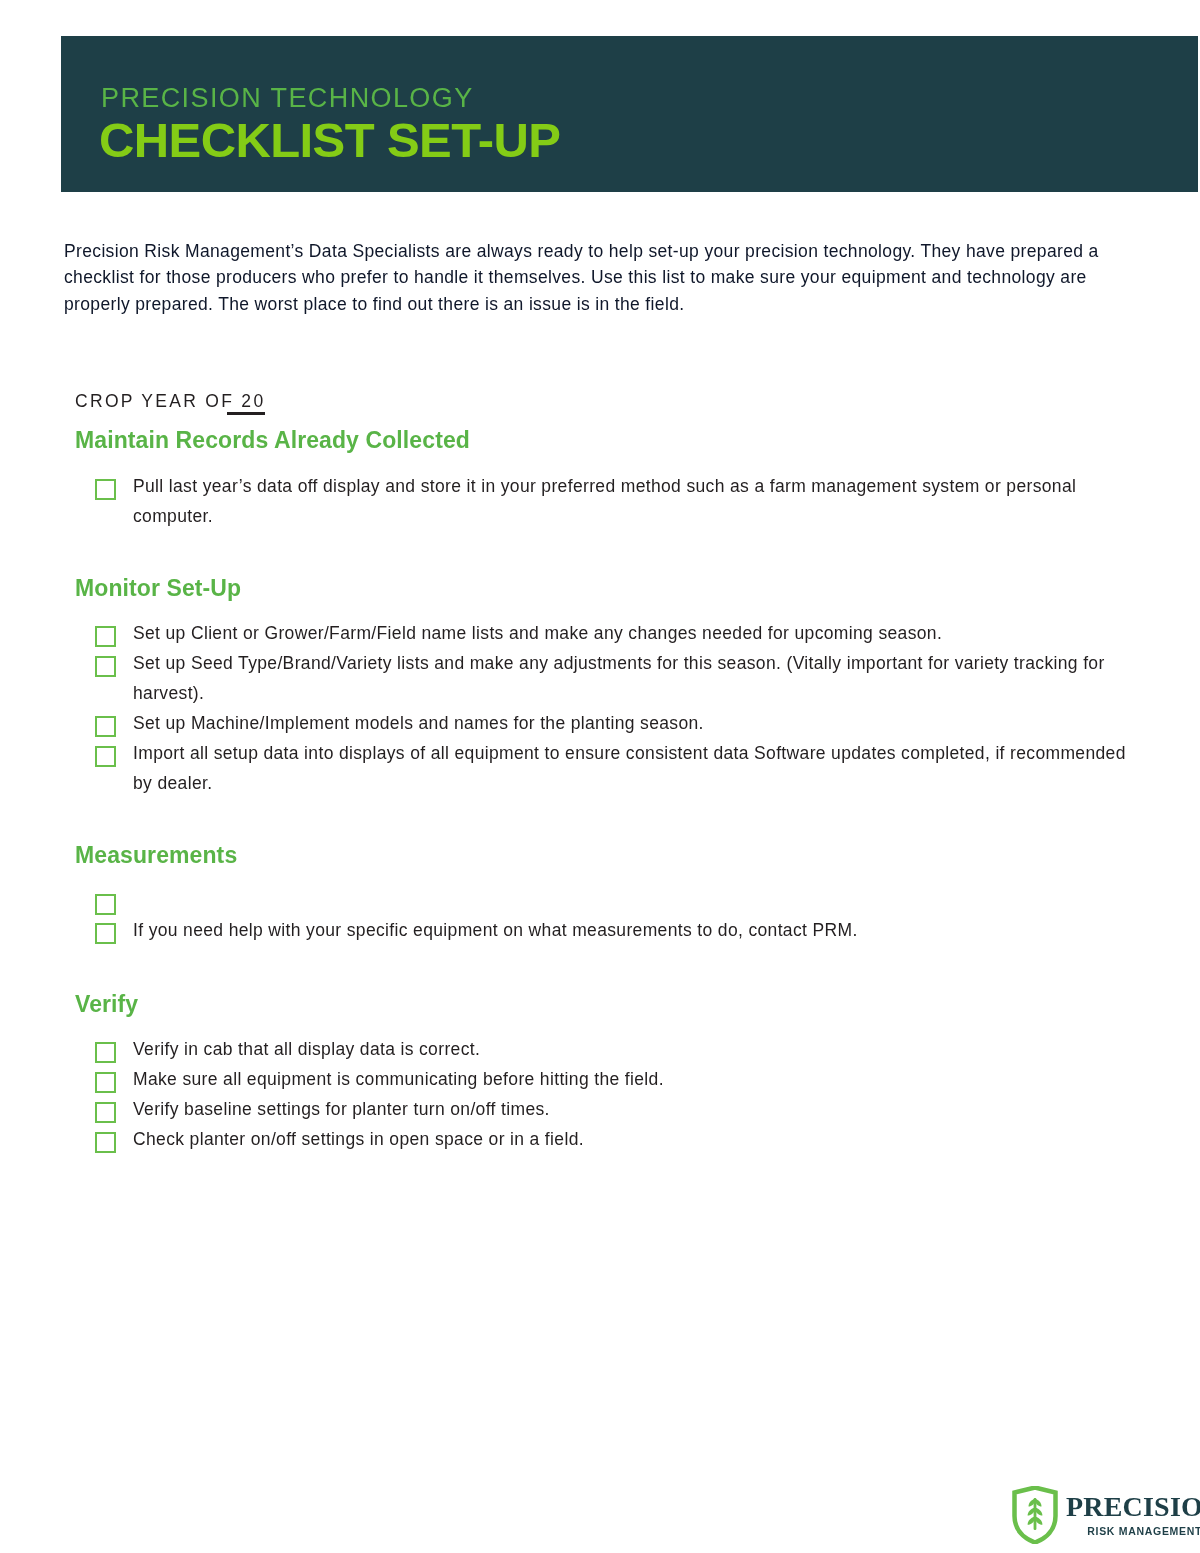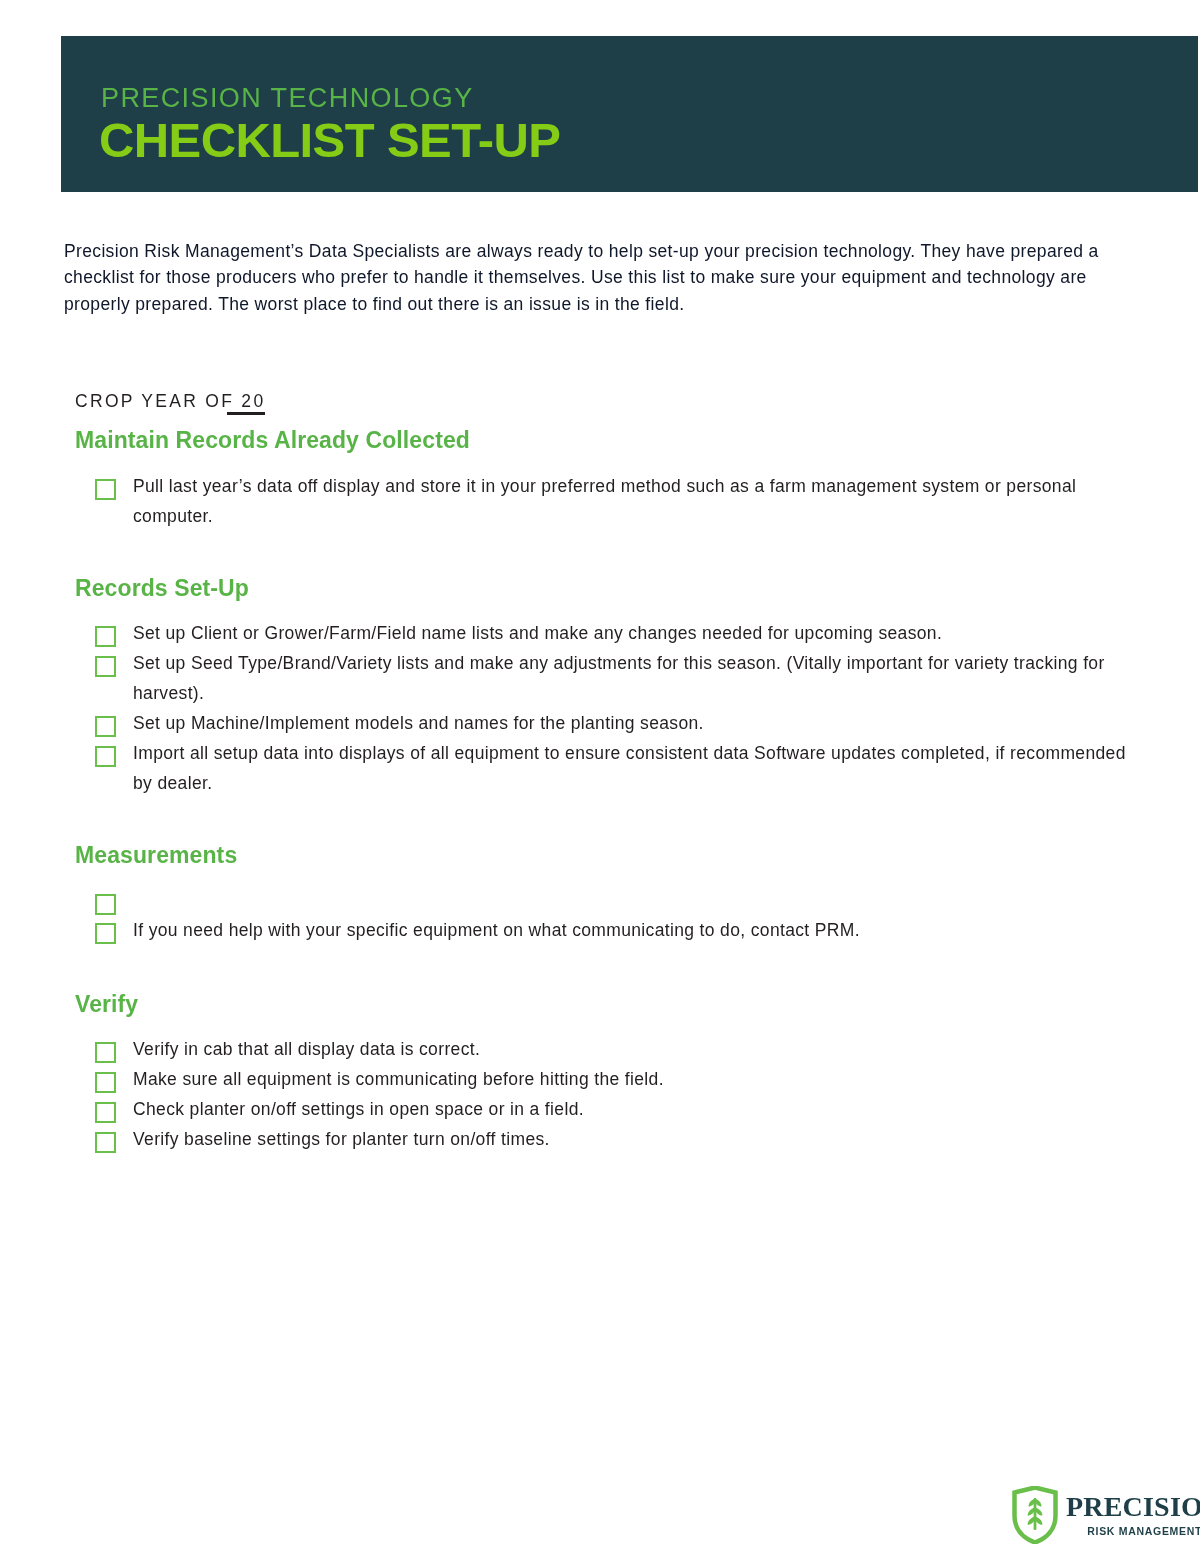--- a/index.html
+++ b/index.html
@@ -197,21 +197,21 @@
     <h2 class="section-heading">Maintain Records Already Collected</h2>
     <ul class="items">
       <li class="item">
         <span class="checkbox"></span>
         <span class="item-text">Pull last year’s data off display and store it in your preferred method such as a farm management system or personal computer.</span>
       </li>
     </ul>
   </div>
 
   <div class="section section-monitor">
-    <h2 class="section-heading">Records Set-Up</h2>
+    <h2 class="section-heading">Monitor Set-Up</h2>
     <ul class="items">
       <li class="item">
         <span class="checkbox"></span>
         <span class="item-text">Set up Client or Grower/Farm/Field name lists and make any changes needed for upcoming season.</span>
       </li>
       <li class="item">
         <span class="checkbox"></span>
         <span class="item-text">Set up Seed Type/Brand/Variety lists and make any adjustments for this season. (Vitally important for variety tracking for harvest).</span>
       </li>
       <li class="item">
@@ -226,43 +226,43 @@
   </div>
 
   <div class="section section-measurements">
     <h2 class="section-heading">Measurements</h2>
     <ul class="items">
       <li class="item">
         <span class="checkbox"></span>
       </li>
       <li class="item">
         <span class="checkbox"></span>
-        <span class="item-text">If you need help with your specific equipment on what communicating to do, contact PRM.</span>
+        <span class="item-text">If you need help with your specific equipment on what measurements to do, contact PRM.</span>
       </li>
     </ul>
   </div>
 
   <div class="section section-verify">
     <h2 class="section-heading">Verify</h2>
     <ul class="items">
       <li class="item">
         <span class="checkbox"></span>
         <span class="item-text">Verify in cab that all display data is correct.</span>
       </li>
       <li class="item">
         <span class="checkbox"></span>
         <span class="item-text">Make sure all equipment is communicating before hitting the field.</span>
       </li>
       <li class="item">
         <span class="checkbox"></span>
+        <span class="item-text">Verify baseline settings for planter turn on/off times.</span>
+      </li>
+      <li class="item">
+        <span class="checkbox"></span>
         <span class="item-text">Check planter on/off settings in open space or in a field.</span>
-      </li>
-      <li class="item">
-        <span class="checkbox"></span>
-        <span class="item-text">Verify baseline settings for planter turn on/off times.</span>
       </li>
     </ul>
   </div>
 
 </div>
 
 <div class="logo">
   <svg class="logo-shield" viewBox="0 0 46 58">
     <path d="M23 1.5 L43.5 6.5 L43.5 30 C43.5 44 34 52.5 23 56.5 C12 52.5 2.5 44 2.5 30 L2.5 6.5 Z" fill="none" stroke="#6ABF4B" stroke-width="4.5"></path>
     <g fill="#6ABF4B">

